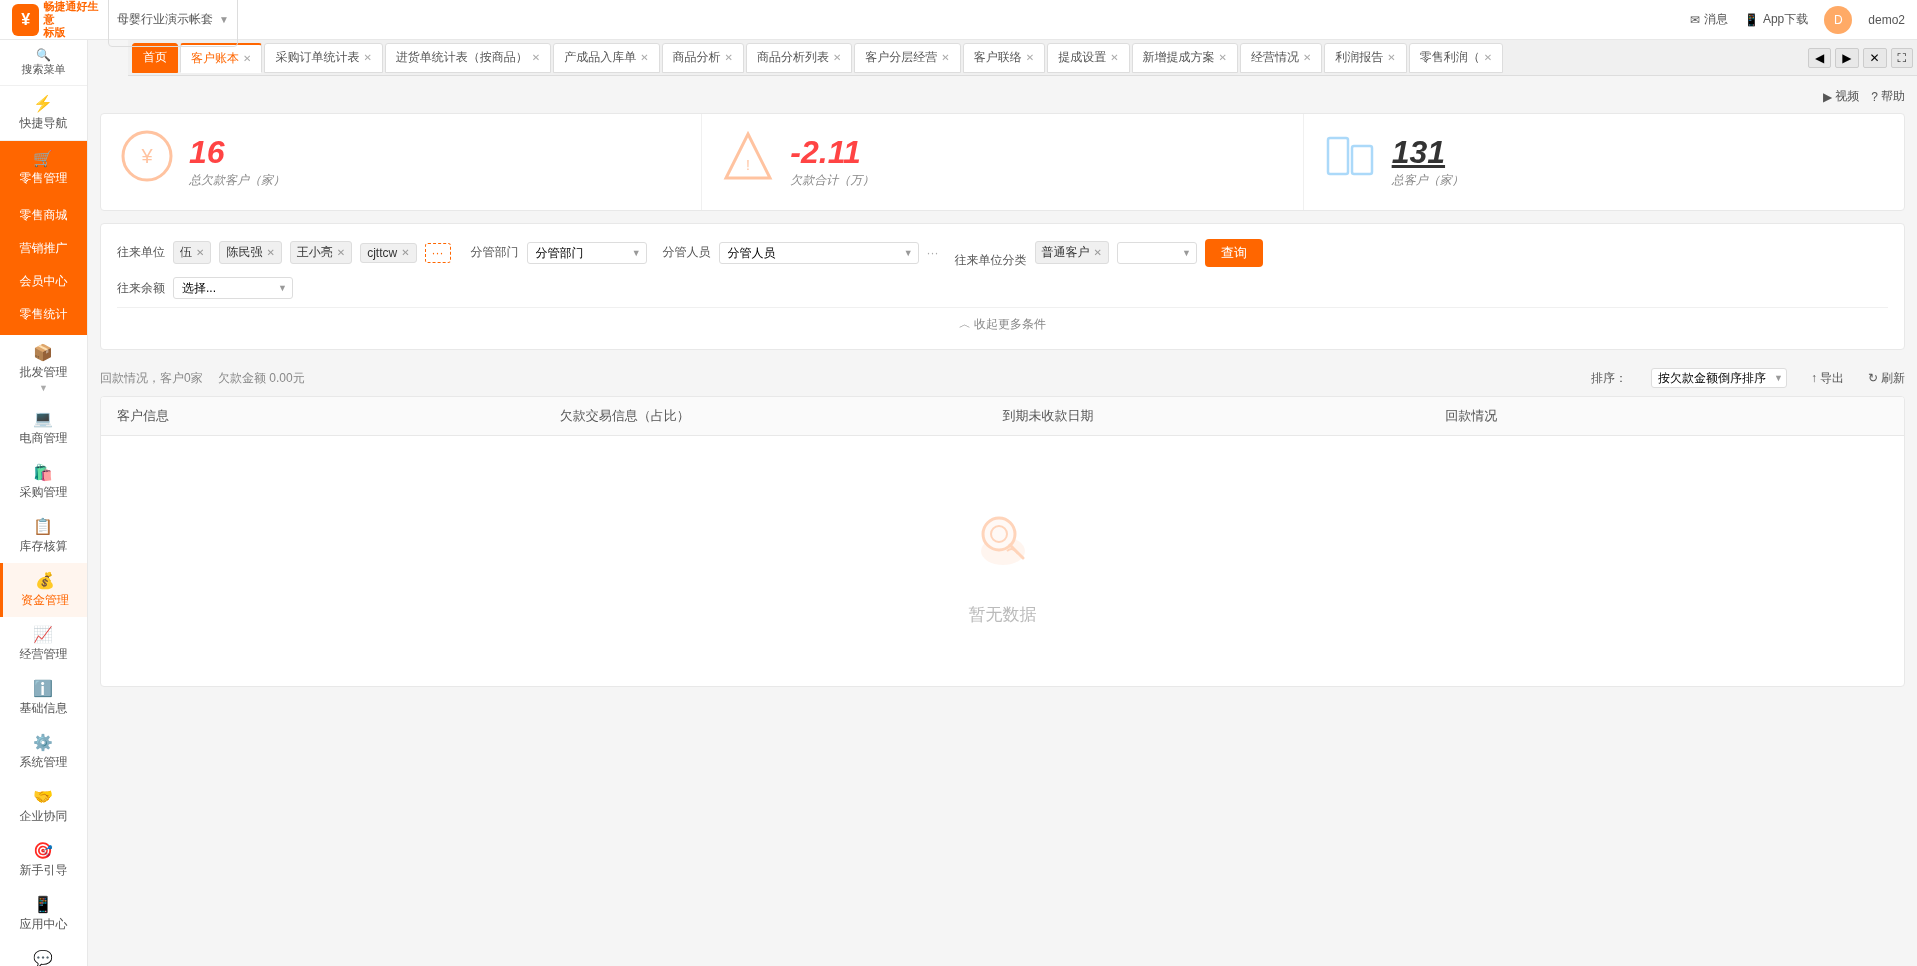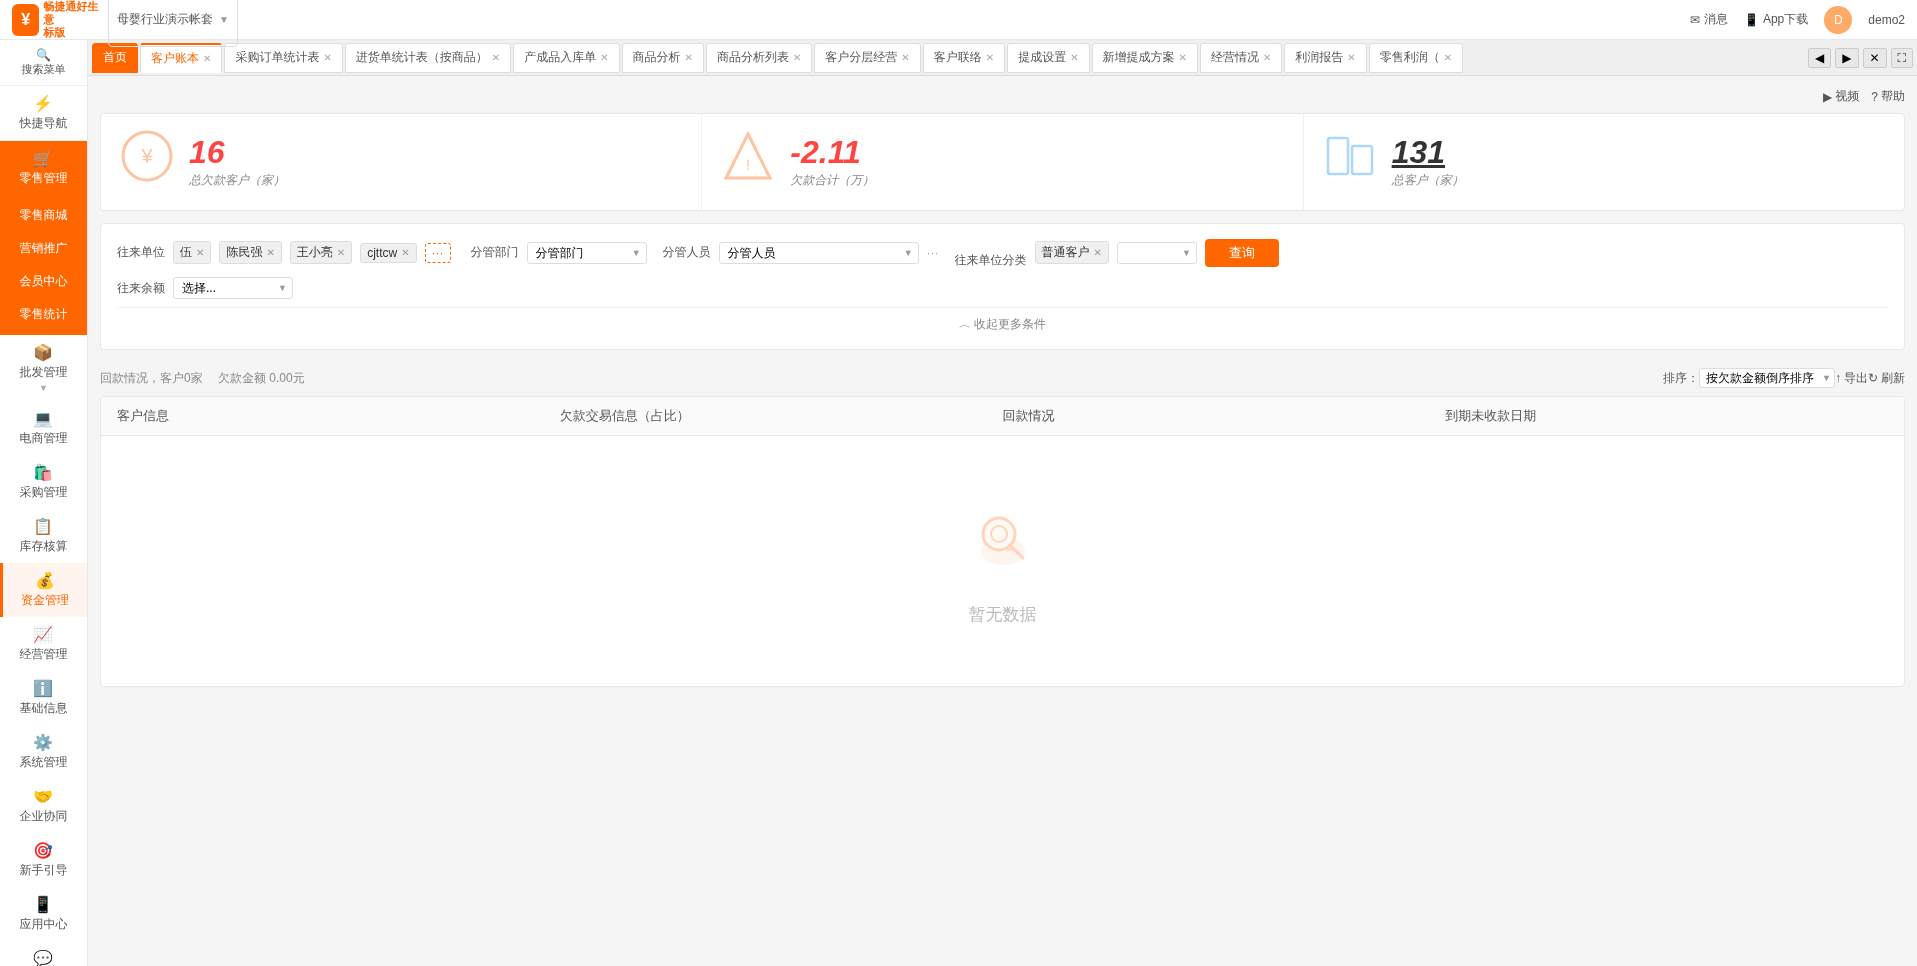--- a/index.html
+++ b/index.html
@@ -71,21 +71,21 @@
 
     
     .content-area {
       margin-left: 88px; flex: 1; display: flex; flex-direction: column; overflow: hidden;
     }
 
     
     .tab-bar {
       background: #f0f0f0; display: flex; align-items: center;
       height: 36px; border-bottom: 1px solid #ddd; padding: 0 4px;
-      overflow-x: hidden; flex-shrink: 0;
+      overflow-x: hidden; flex-shrink: 0; margin-left: 40px;
     }
     .tab {
       display: flex; align-items: center; padding: 0 10px; height: 30px;
       border: 1px solid #ddd; background: #fff; margin-right: 2px;
       border-radius: 3px 3px 0 0; cursor: pointer; font-size: 12px; color: #555;
       white-space: nowrap; gap: 4px; flex-shrink: 0;
     }
     .tab.active { background: #fff; color: #ff6600; border-bottom: 1px solid #fff; border-top: 2px solid #ff6600; }
     .tab .close-btn { color: #aaa; font-size: 10px; cursor: pointer; }
     .tab-home { background: #ff6600; color: #fff; border-color: #ff6600; font-size: 12px; }
@@ -148,21 +148,21 @@
     .collapse-btn {
       display: flex; align-items: center; gap: 3px; font-size: 12px;
       color: #888; cursor: pointer; justify-content: center; padding: 4px 0;
     }
 
     
     .result-bar {
       display: flex; align-items: center; padding: 8px 0; font-size: 12px; color: #888;
       justify-content: space-between;
     }
-    .result-actions { display: flex; align-items: center; gap: 0; }
+    .result-actions { display: flex; align-items: center; gap: 24px; }
     .result-action { display: flex; align-items: center; gap: 3px; cursor: pointer; color: #555; font-size: 12px; }
     .sort-label { color: #555; }
     .sort-select-wrapper { position: relative; display: inline-block; }
     .sort-select {
       border: 1px solid #ddd; border-radius: 3px; padding: 2px 20px 2px 6px;
       font-size: 12px; background: #fff; cursor: pointer; appearance: none;
     }
     .sort-select-wrapper::after {
       content: '▼'; position: absolute; right: 4px; top: 50%; transform: translateY(-50%);
       font-size: 9px; color: #999; pointer-events: none;
@@ -180,21 +180,21 @@
     .empty-state {
       display: flex; flex-direction: column; align-items: center;
       padding: 60px 20px; color: #aaa;
     }
     .empty-icon { font-size: 64px; margin-bottom: 12px; opacity: 0.5; }
     .empty-text { font-size: 17px; color: #bbb; }
 
     
     .query-btn {
       background: #ff6600; color: #fff; border: none; border-radius: 4px;
-      padding: 5px 24px; font-size: 13px; cursor: pointer;
+      padding: 5px 16px; font-size: 13px; cursor: pointer;
     }
 
     
     .divider { width: 100%; height: 1px; background: #f0f0f0; margin: 4px 0; }
   </style>
 </head>
 <body>
 
 <div class="top-bar">
   <div class="logo">
@@ -511,22 +511,22 @@
             <span>↻</span>
             <span>刷新</span>
           </div>
         </div>
       </div>
 
       <div class="data-table">
         <div class="table-header">
           <div class="table-col-header">客户信息</div>
           <div class="table-col-header">欠款交易信息（占比）</div>
+          <div class="table-col-header">到期未收款日期</div>
           <div class="table-col-header">回款情况</div>
-          <div class="table-col-header">到期未收款日期</div>
         </div>
         <div class="empty-state">
           <div class="empty-icon">
             
             <svg width="80" height="80" viewBox="0 0 80 80" fill="none">
               <ellipse cx="40" cy="55" rx="22" ry="14" fill="#ffddcc" opacity="0.6"></ellipse>
               <circle cx="36" cy="38" r="16" stroke="#ffaa77" stroke-width="3" fill="#fff5ee"></circle>
               <line x1="47" y1="49" x2="60" y2="62" stroke="#ffaa77" stroke-width="3" stroke-linecap="round"></line>
               <circle cx="36" cy="38" r="8" stroke="#ffaa77" stroke-width="2" fill="none"></circle>
               <path d="M44 55 Q50 50 55 58" stroke="#ffaa77" stroke-width="2" fill="none"></path>

